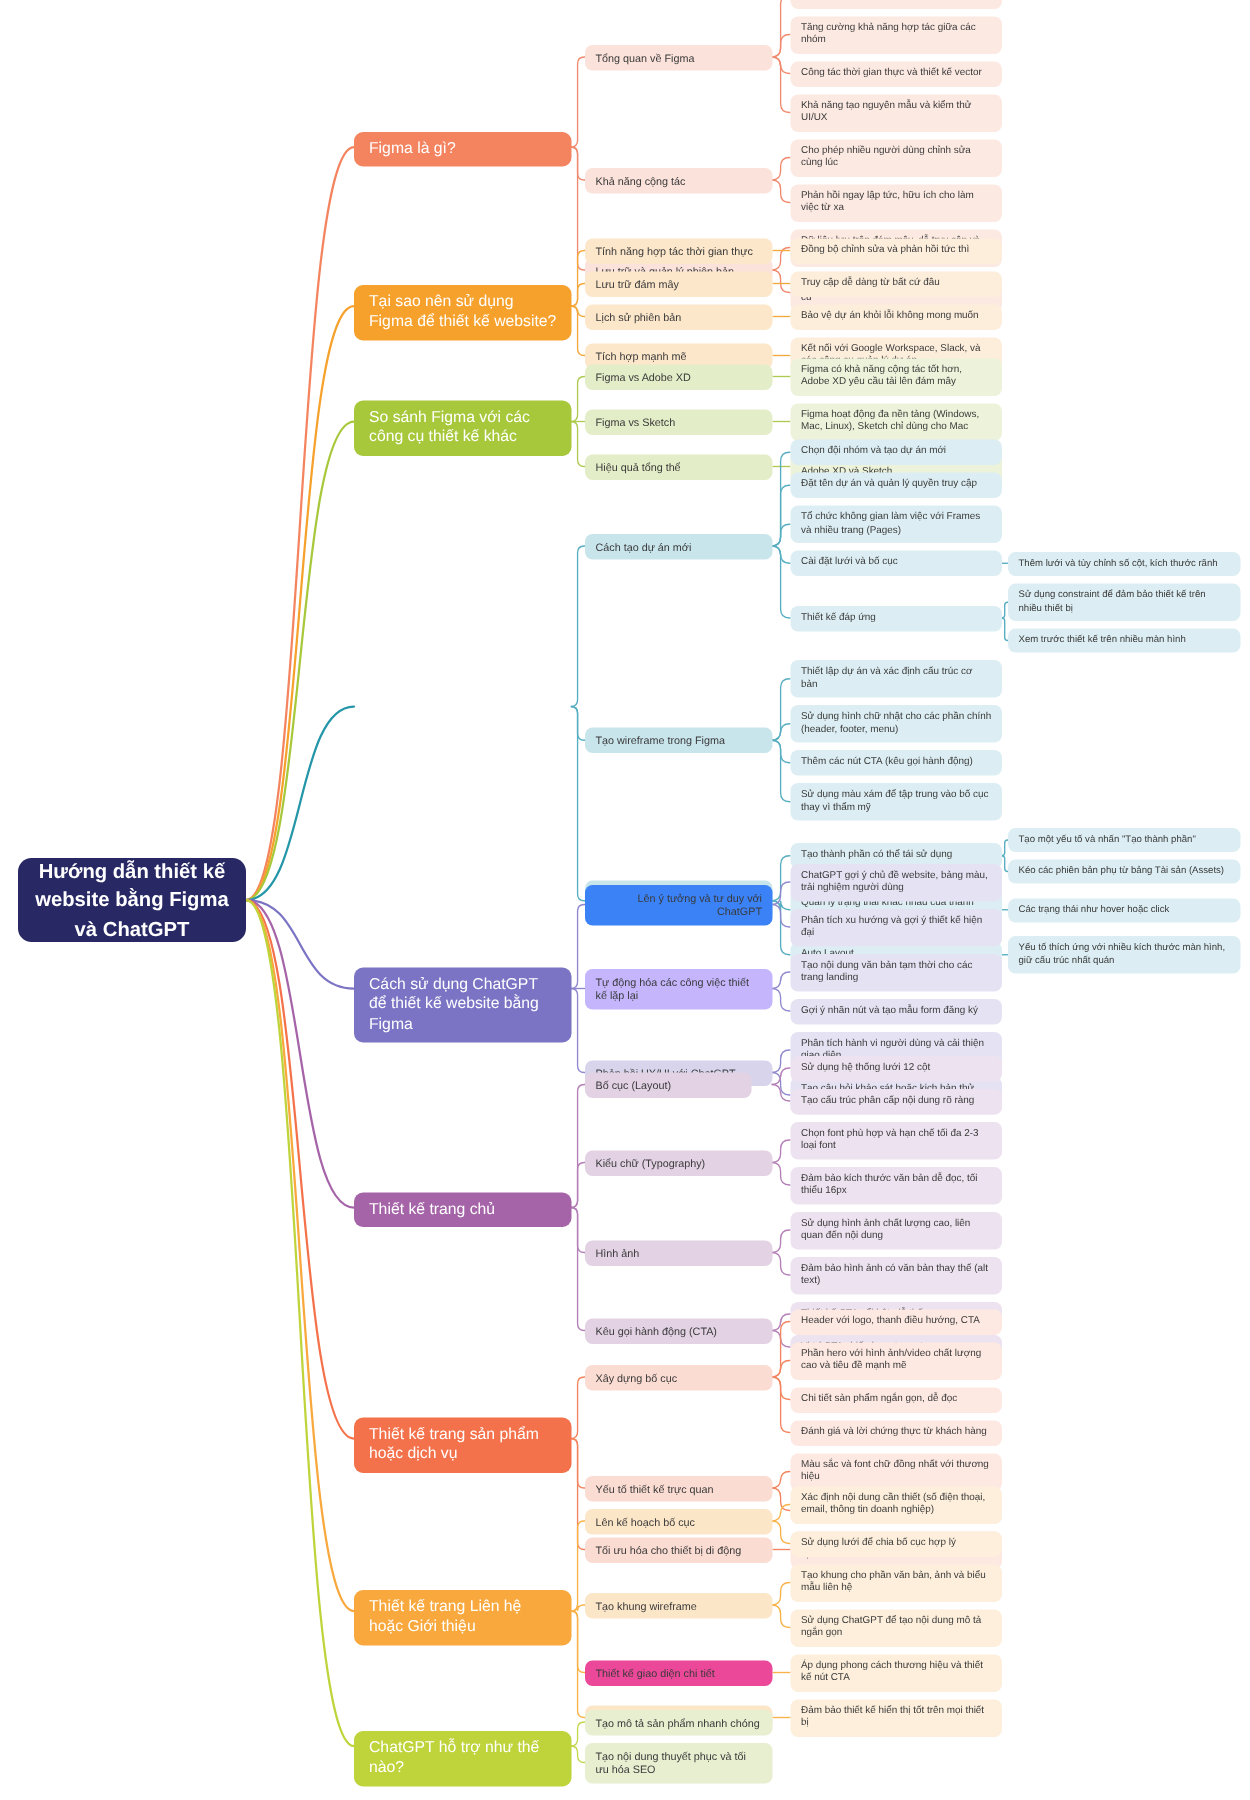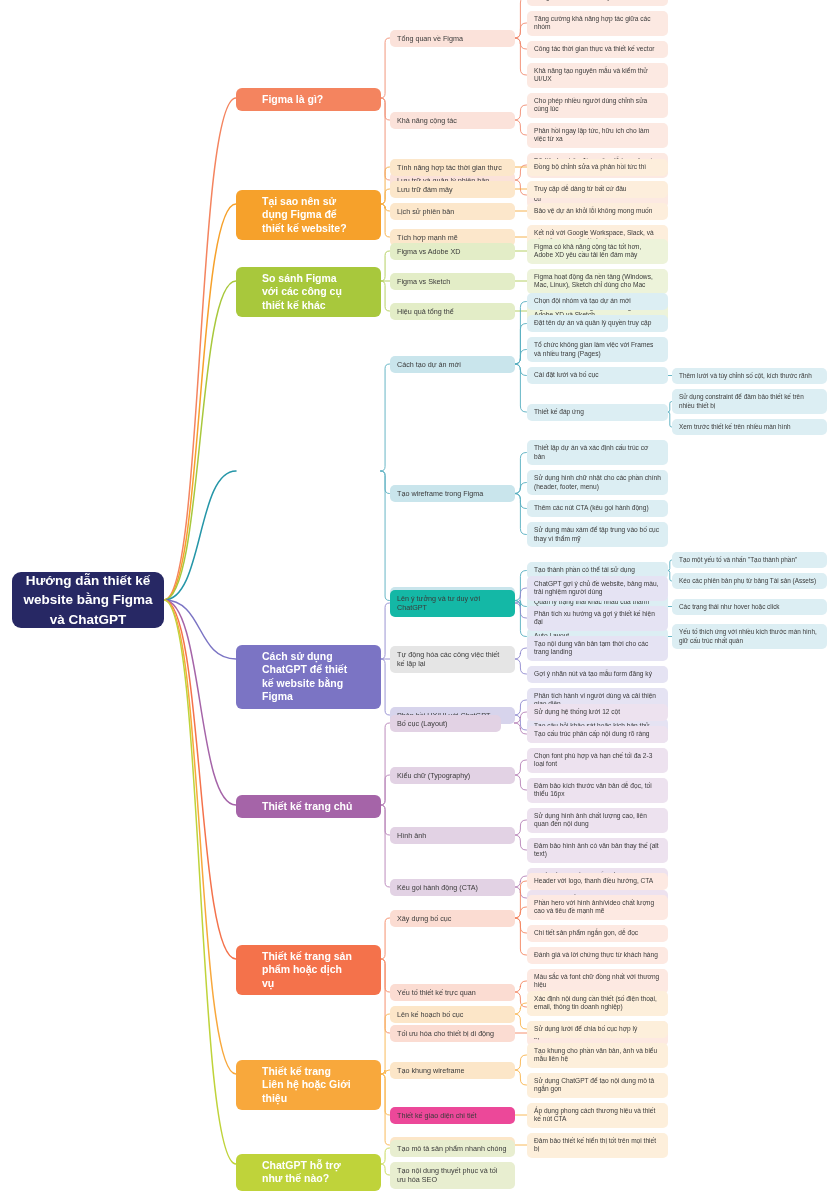--- a/index.html
+++ b/index.html
@@ -35,24 +35,24 @@
     font-weight: bold;
     font-size: 13.5px;
     border-radius: 9px;
     justify-content: center;
     text-align: center;
     padding: 8px 10px;
     line-height: 1.42;
   }
   .node-l1 {
     color: #ffffff;
-    font-weight: bold;
+    font-weight: normal;
     font-size: 10.5px;
     border-radius: 6px;
-    padding: 5px 26px;
+    padding: 5px 10px;
   }
   .node-l2 {
     font-size: 7.2px;
     color: #3a3a3a;
     border-radius: 5px;
     padding: 4px 7px;
   }
   .node-l3 {
     font-size: 6.6px;
     color: #3a3a3a;
@@ -320,30 +320,30 @@
     </div>
     <div class="node node-l3" style="left: 527px; top: 628px; width: 141px; min-height: 17px; background: rgb(220, 238, 243);">
       <span>Auto Layout</span>
     </div>
     <div class="node node-l4" style="left: 672px; top: 624px; width: 155px; min-height: 25px; background: rgb(220, 238, 243);">
       <span>Yếu tố thích ứng với nhiều kích thước màn hình, giữ cấu trúc nhất quán</span>
     </div>
     <div class="node node-l1" style="left: 236px; top: 645px; width: 145px; min-height: 28px; background: rgb(123, 116, 196);">
       <span>Cách sử dụng ChatGPT để thiết kế website bằng Figma</span>
     </div>
-    <div class="node node-l2" style="left: 390px; top: 589.5px; width: 125px; min-height: 27px; background: #14b8a6;">
+    <div class="node node-l2" style="left: 390px; top: 589.5px; width: 125px; min-height: 27px; background: #3b82f6; text-align: right;">
       <span>Lên ý tưởng và tư duy với ChatGPT</span>
     </div>
     <div class="node node-l3" style="left: 527px; top: 575.5px; width: 141px; min-height: 25px; background: rgb(229, 227, 243);">
       <span>ChatGPT gợi ý chủ đề website, bảng màu, trải nghiệm người dùng</span>
     </div>
     <div class="node node-l3" style="left: 527px; top: 605.5px; width: 141px; min-height: 25px; background: rgb(229, 227, 243);">
       <span>Phân tích xu hướng và gợi ý thiết kế hiện đại</span>
     </div>
-    <div class="node node-l2" style="left: 390px; top: 645.5px; width: 125px; min-height: 27px; background: #e5e5e5;">
+    <div class="node node-l2" style="left: 390px; top: 645.5px; width: 125px; min-height: 27px; background: #c4b5fd;">
       <span>Tự động hóa các công việc thiết kế lặp lại</span>
     </div>
     <div class="node node-l3" style="left: 527px; top: 635.5px; width: 141px; min-height: 25px; background: rgb(229, 227, 243);">
       <span>Tạo nội dung văn bản tạm thời cho các trang landing</span>
     </div>
     <div class="node node-l3" style="left: 527px; top: 665.5px; width: 141px; min-height: 17px; background: rgb(229, 227, 243);">
       <span>Gợi ý nhãn nút và tạo mẫu form đăng ký</span>
     </div>
     <div class="node node-l2" style="left: 390px; top: 706.5px; width: 125px; min-height: 17px; background: rgb(215, 212, 236);">
       <span>Phản hồi UX/UI với ChatGPT</span>

